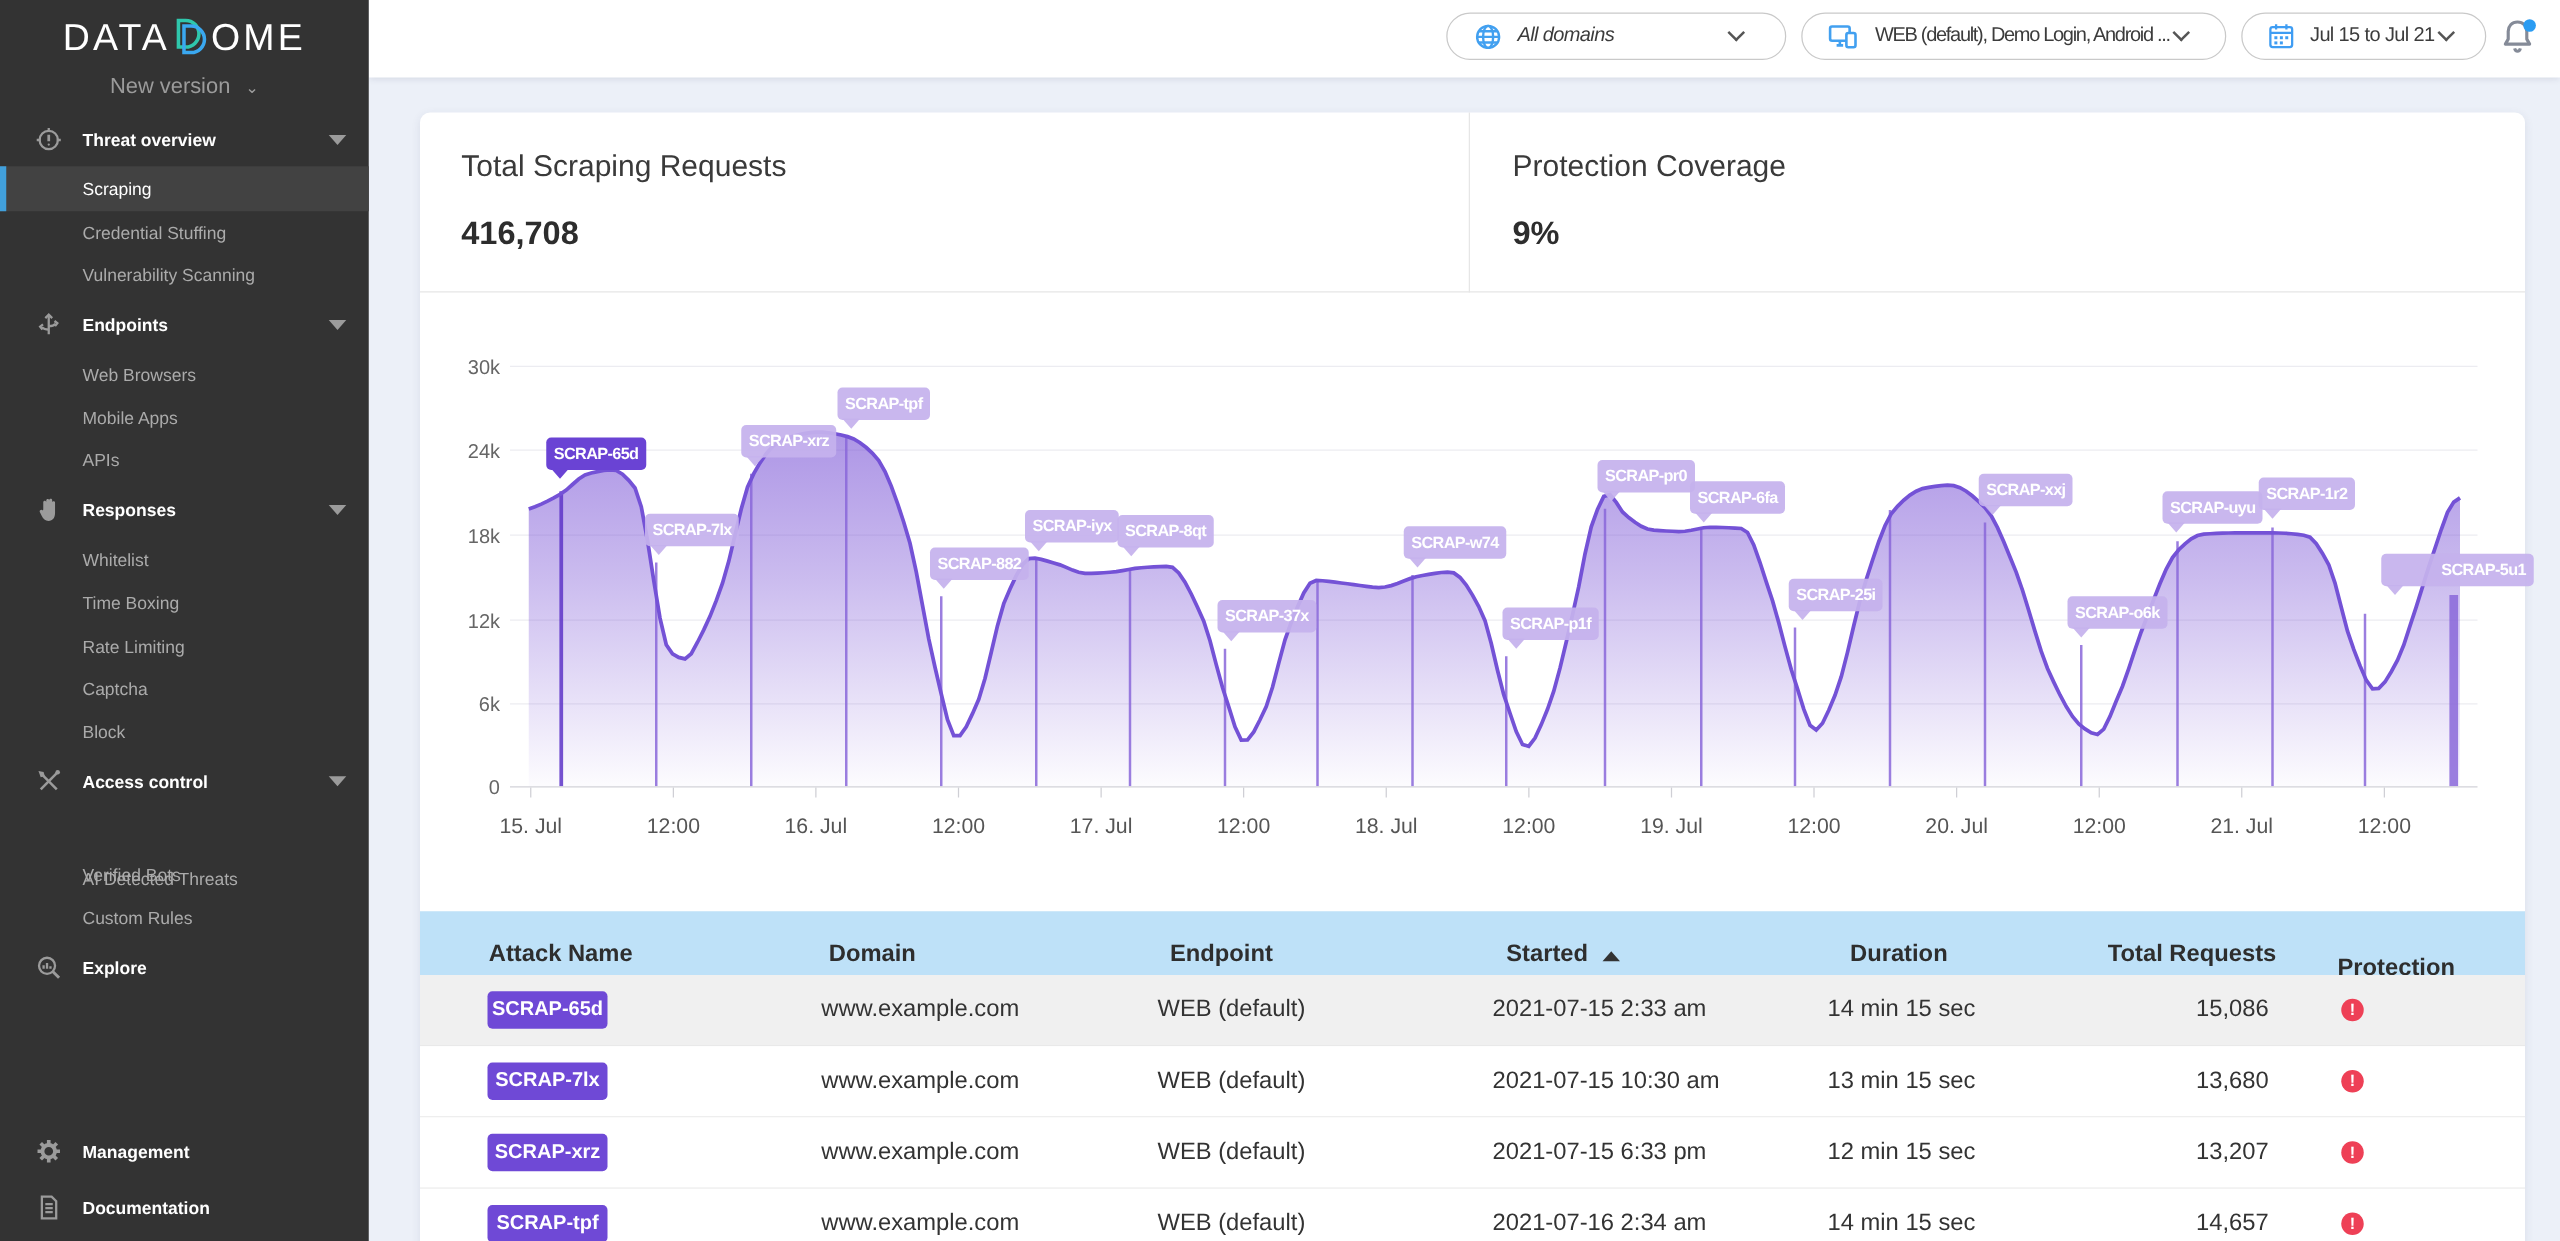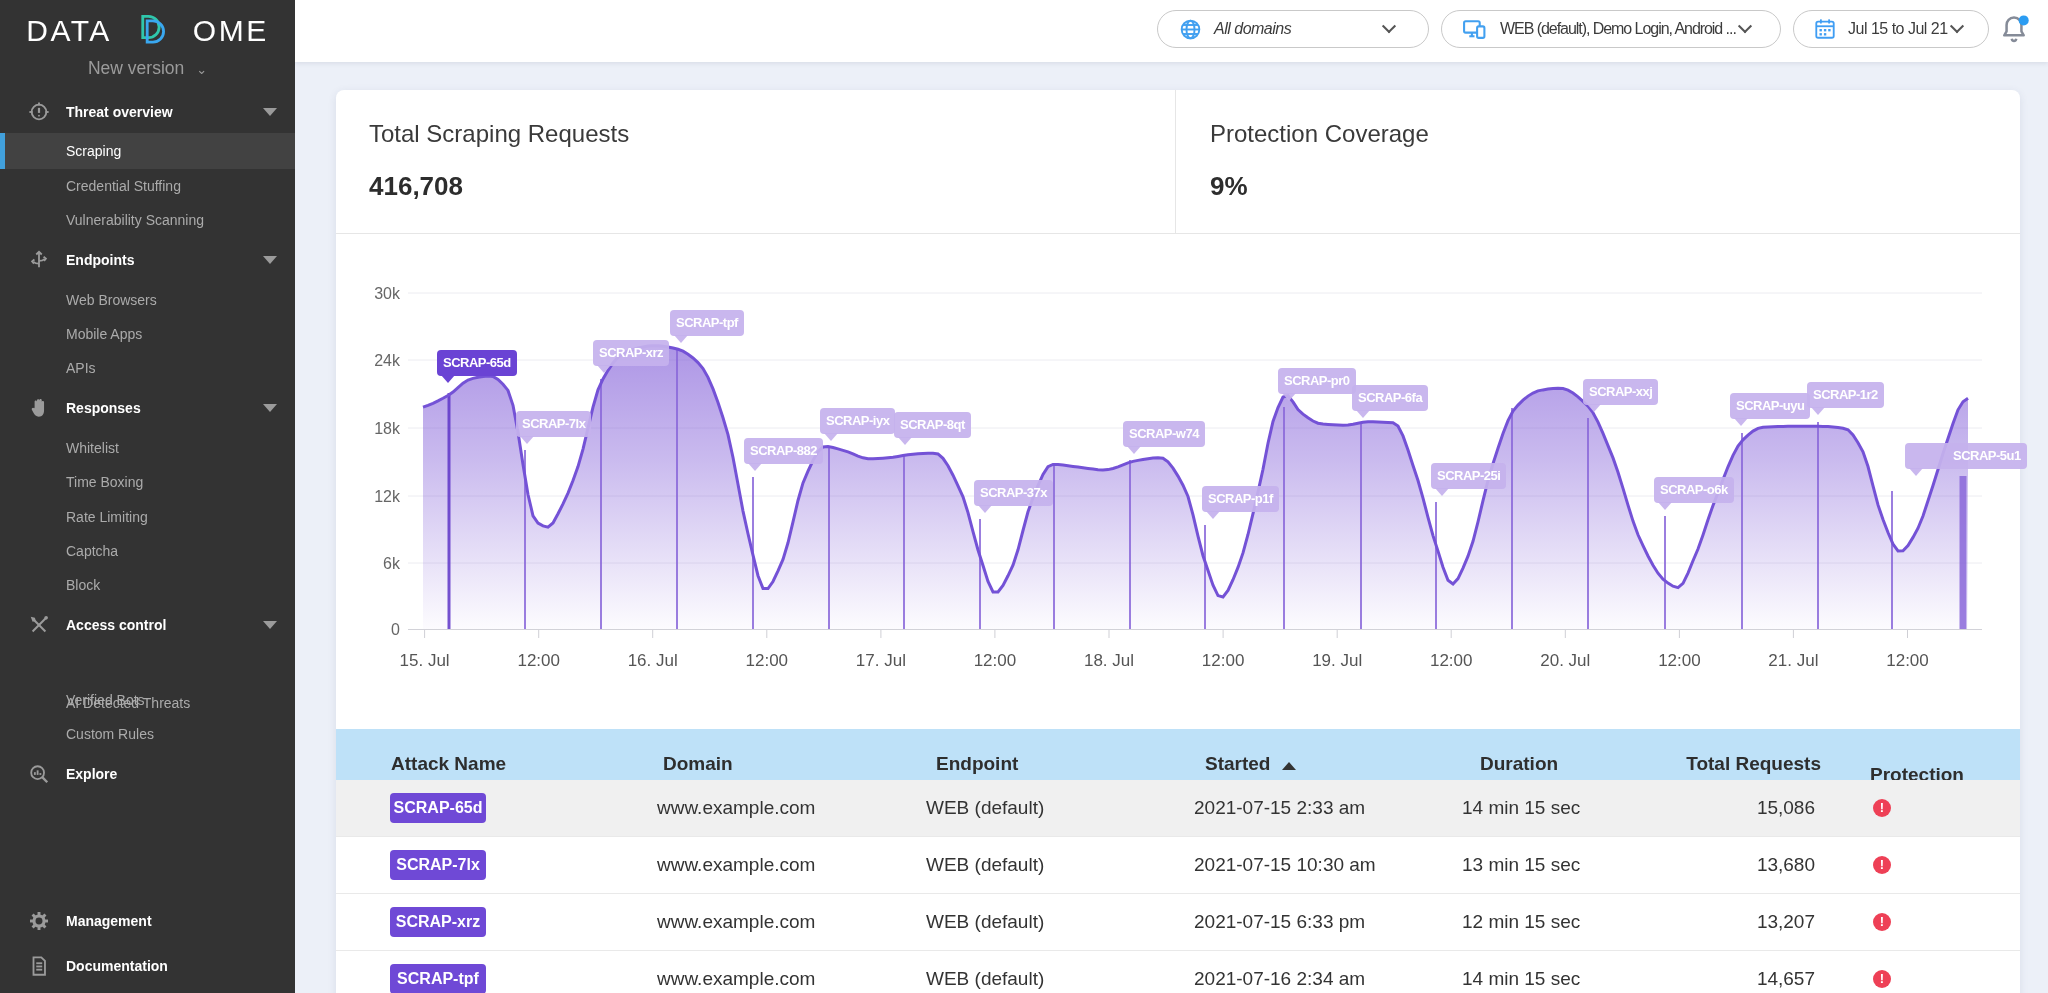--- a/index.html
+++ b/index.html
@@ -1,21 +1,21 @@
 <!DOCTYPE html>
 <html><head>
 <meta charset="utf-8">
 <style>
 * { margin:0; padding:0; box-sizing:border-box; }
 html,body { width:2048px; height:993px; overflow:hidden; font-family:"Liberation Sans", sans-serif; background:#ecf0f8; }
 .page { position:relative; width:2048px; height:993px; }
 
 .sidebar { position:absolute; left:0; top:0; width:295px; height:993px; background:#333333; z-index:5; }
 .logo { position:absolute; top:14px; left:0; width:295px; text-align:center; }
-.logo .row { display:flex; align-items:center; justify-content:center;gap:24px; }
+.logo .row { display:flex; align-items:center; justify-content:center; }
 .logo .t { color:#fff; font-size:30px; font-weight:400; letter-spacing:2.5px; }
 .newver { position:absolute; top:58px; left:0; width:295px; text-align:center; color:#9b9b9b; font-size:17.5px; }
 .newver .chev { font-size:13px; margin-left:7px; color:#9b9b9b; }
 .nitem { position:absolute; width:295px; display:flex; align-items:center; color:#ababab; font-size:14px; }
 .nitem .ic { position:absolute; left:28px; width:22px; height:22px; }
 .nitem .txt { margin-left:66px; }
 .nitem .arr { position:absolute; right:18px; width:0; height:0; border-left:7px solid transparent; border-right:7px solid transparent; border-top:8px solid #9b9b9b; }
 .nhead { color:#ffffff; font-weight:700; }
 .active-row { background:#424242; border-left:5px solid #41a0dc; }
 .active-row .txt { margin-left:61px; color:#fff; }

